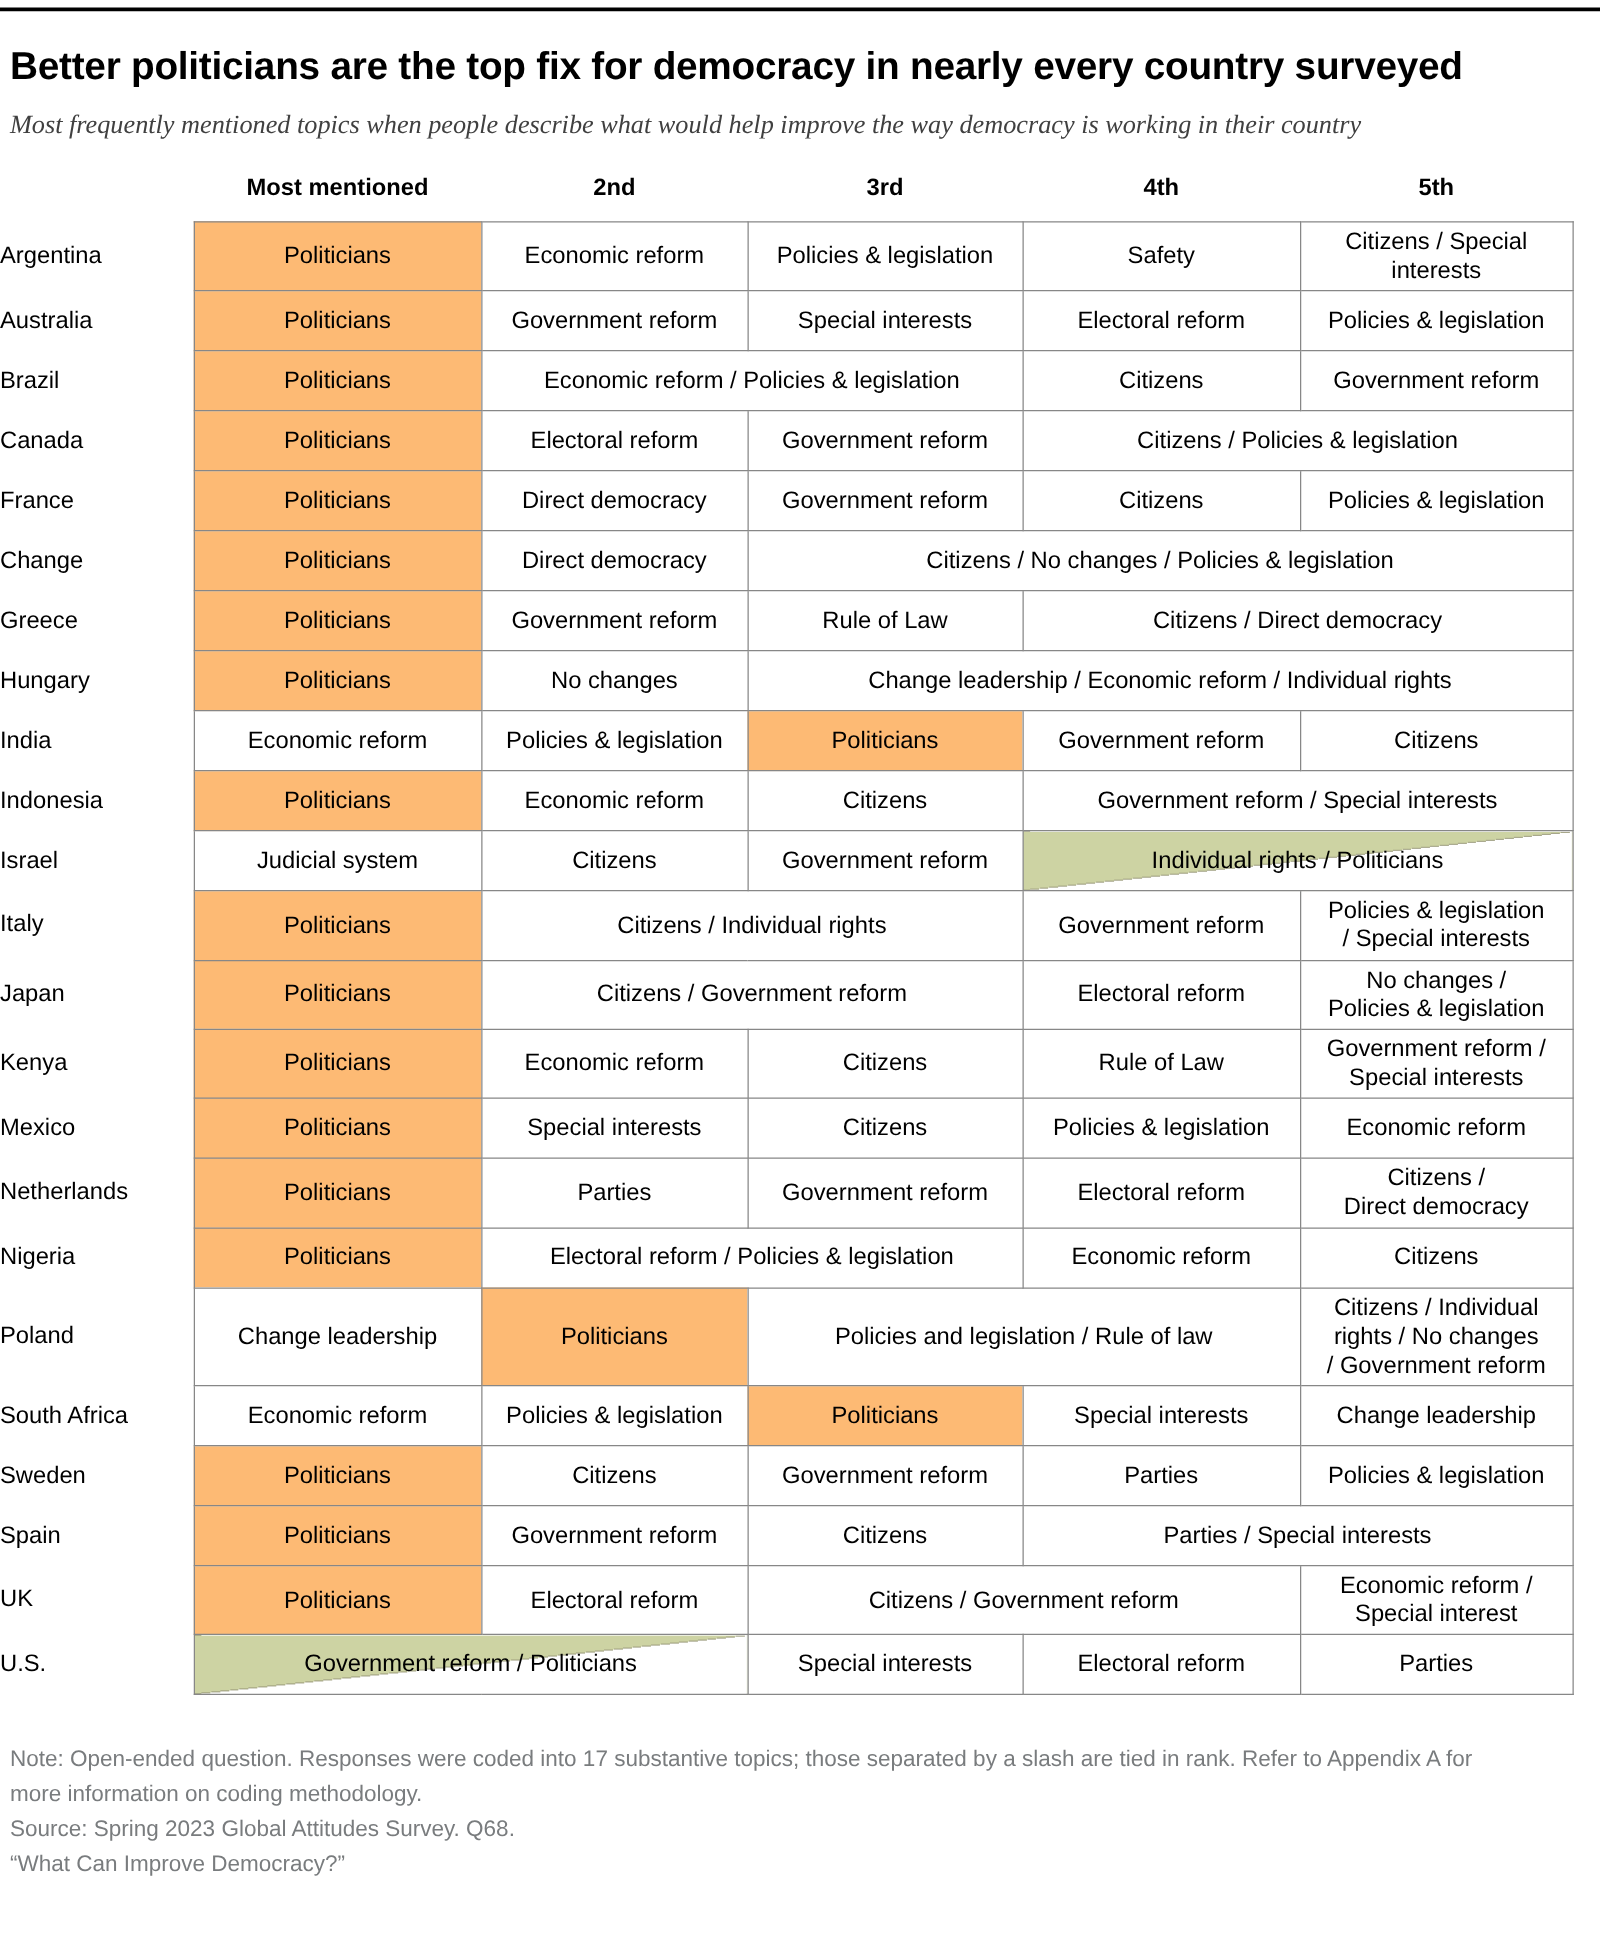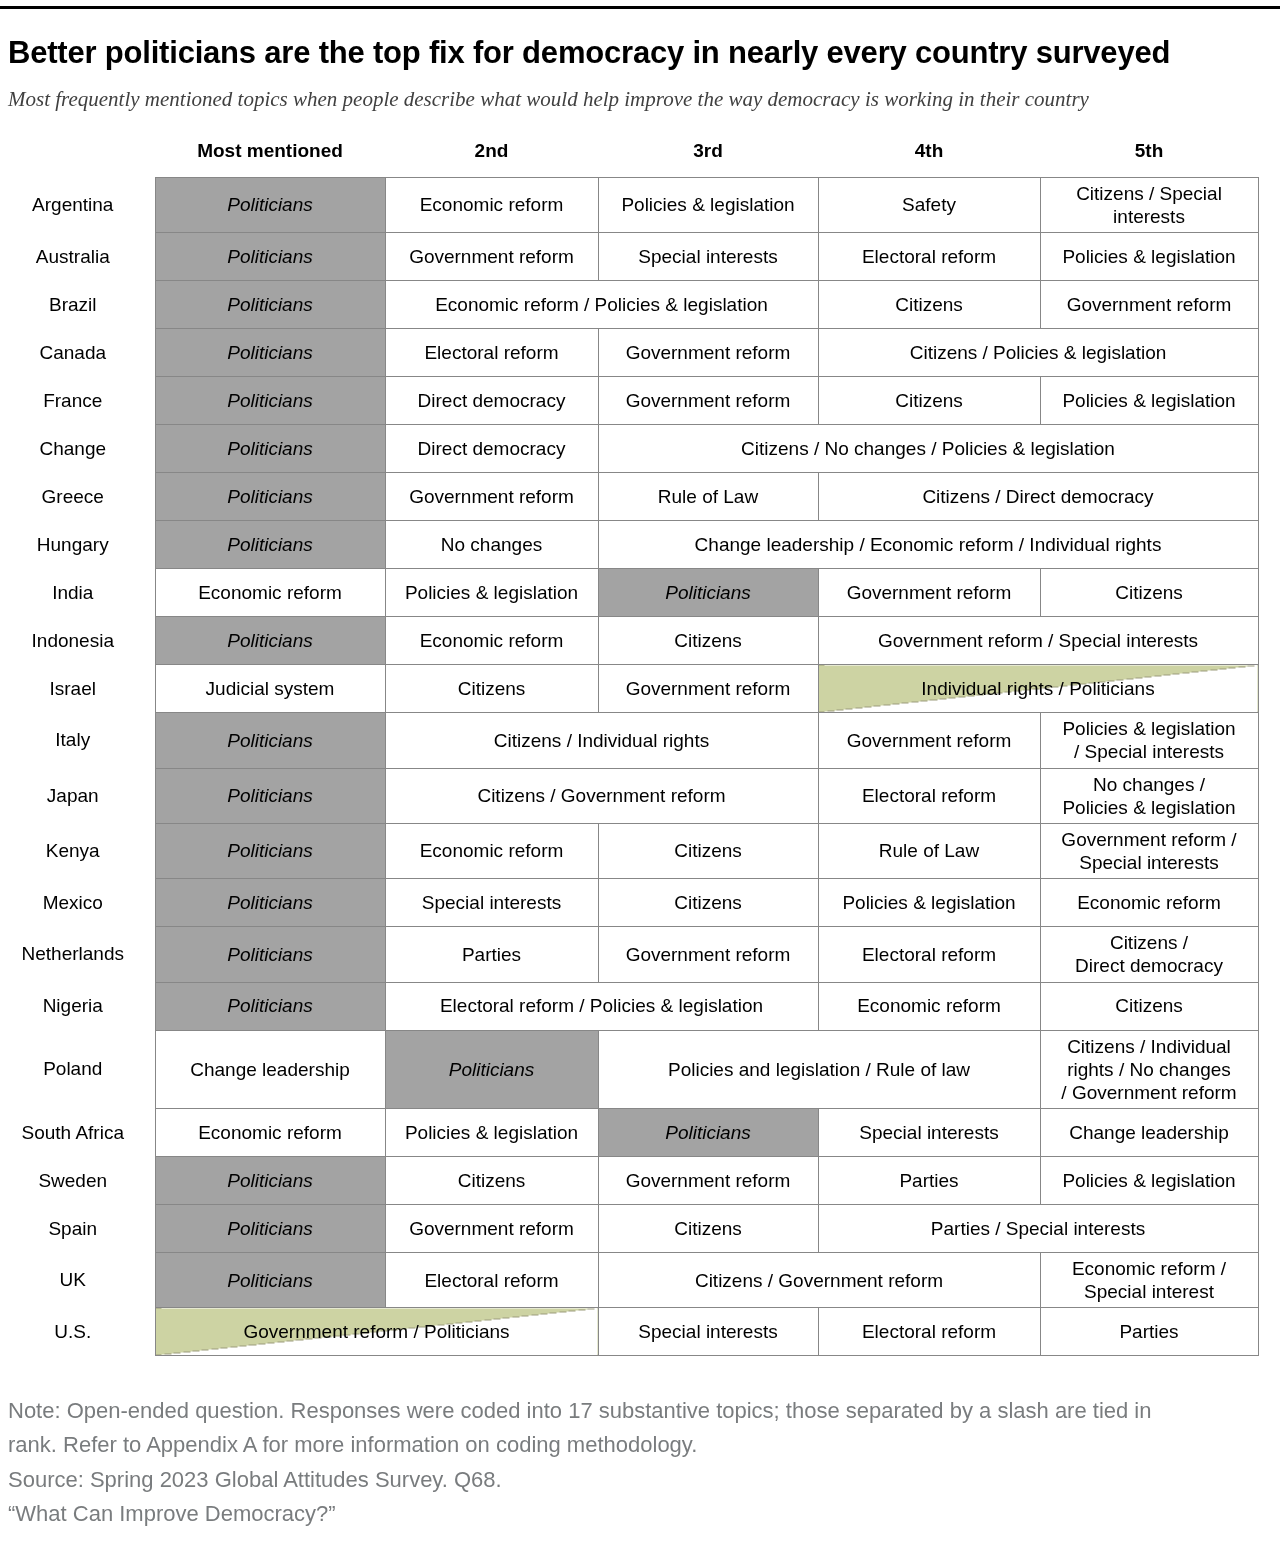--- a/index.html
+++ b/index.html
@@ -27,37 +27,37 @@
   col.c1 { width: 230px; }
   col.c2 { width: 213px; }
   col.c3 { width: 220px; }
   col.c4 { width: 222px; }
   col.c5 { width: 218px; }
   thead th {
     border: none; font-weight: bold; font-size: 19px;
     text-align: center; padding: 0 0 15px 0; color: #000;
   }
   td.country {
-    border: none; text-align: center; vertical-align: middle;
+    border: none; text-align: left; vertical-align: middle;
     font-size: 19px; padding: 2px 9px 2px 0; color: #000;
   }
   td.cell {
     border: 1px solid #878787; text-align: center; vertical-align: middle;
     font-size: 19px; line-height: 1.22; padding: 4px 4px;
     height: 39px; white-space: pre-line; color: #000; background: #fff;
   }
-  td.cell.hl { background: #a3a3a3; font-style: italic; }
+  td.cell.hl { background: #fdba74; }
   td.cell.diag {
     background: linear-gradient(to bottom right,
       #cdd3a3 49.4%, #9a9a7a 49.4%, #9a9a7a 50.2%, #ffffff 50.2%);
     margin-top: 38px;
   }
   .footer { margin: 38px 8px 0 8px; }
   .footer .note {
-    margin: 0; max-width: 1190px; font-size: 22px;
+    margin: 0; max-width: 1190px; font-size: 18px;
     line-height: 1.55; color: #797c7e;
   }
 </style>
 </head>
 <body>
 
 <div class="page">
   <div class="rule top"></div>
 
   <h1 class="title">Better politicians are the top fix for democracy in nearly every country surveyed</h1>

